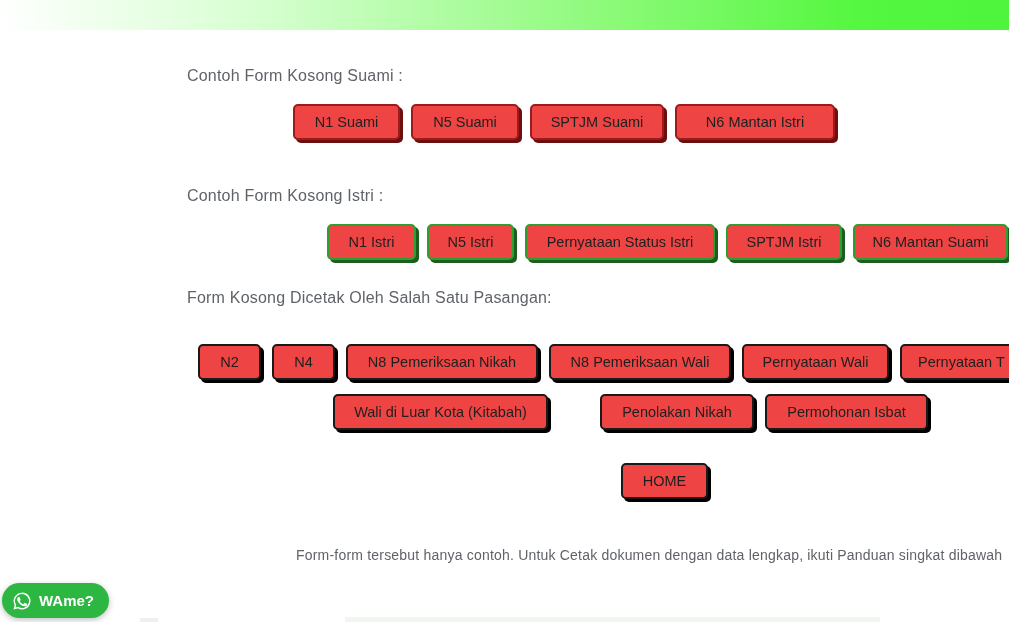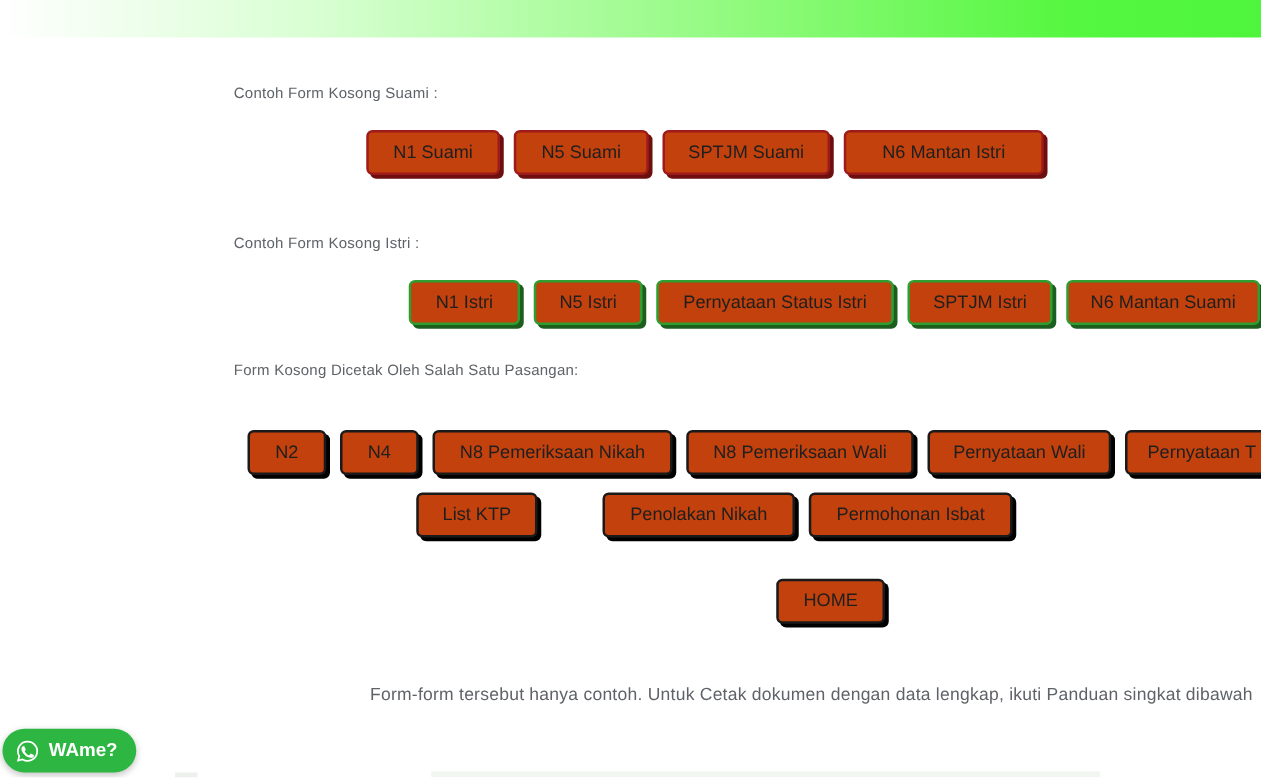--- a/index.html
+++ b/index.html
@@ -5,29 +5,29 @@
   html,body{margin:0;padding:0;}
   body{
     width:1009px;height:622px;overflow:hidden;position:relative;
     background:#ffffff;font-family:"Liberation Sans",sans-serif;
   }
   .topbar{
     position:absolute;top:0;left:0;width:1009px;height:30px;
     background:linear-gradient(to right,#ffffff 0%,#d8ffd2 25%,#8dfa7a 60%,#55f740 85%,#4ef53c 100%);
   }
   .section-label{
-    position:absolute;font-size:12px;color:#5f6368;letter-spacing:.2px;white-space:nowrap;
+    position:absolute;font-size:16px;color:#5f6368;letter-spacing:.2px;white-space:nowrap;
   }
   .btn-row{
     position:absolute;display:flex;gap:11px;white-space:nowrap;
   }
   .btn{
     display:inline-flex;align-items:center;justify-content:center;
     height:36px;padding:0 16px;box-sizing:border-box;
-    background:#c2410c;border:2px solid #000;border-radius:5px;
+    background:#ef4444;border:2px solid #000;border-radius:5px;
     font-family:"Liberation Sans",sans-serif;font-size:14.5px;color:#1f1f1f;
     cursor:pointer;flex:0 0 auto;
   }
   .btn.maroon{border-color:#9e1b1b;box-shadow:3px 3px 0 0 #6d0f0f;}
   .btn.green{border-color:#2e9e30;box-shadow:3px 3px 0 0 #1c5e1d;}
   .btn.dark{border-color:#1a1a1a;box-shadow:3px 3px 0 0 #000000;}
   .footer-note{
     position:absolute;top:547px;left:296px;font-size:14px;color:#5f6368;
     letter-spacing:.2px;white-space:nowrap;
   }
@@ -75,21 +75,21 @@
 <div class="btn-row" style="top:344px;left:198px;">
   <button class="btn dark" style="min-width:63px;">N2</button>
   <button class="btn dark" style="min-width:63px;">N4</button>
   <button class="btn dark" style="min-width:192px;">N8 Pemeriksaan Nikah</button>
   <button class="btn dark" style="min-width:182px;">N8 Pemeriksaan Wali</button>
   <button class="btn dark" style="min-width:147px;">Pernyataan Wali</button>
   <button class="btn dark" style="min-width:180px;justify-content:flex-start;">Pernyataan T</button>
 </div>
 
 <div class="btn-row" style="top:394px;left:333px;">
-  <button class="btn dark" style="min-width:97px;">List KTP</button>
+  <button class="btn dark" style="min-width:215px;">Wali di Luar Kota (Kitabah)</button>
   <button class="btn dark" style="min-width:154px;margin-left:41px;">Penolakan Nikah</button>
   <button class="btn dark" style="min-width:163px;">Permohonan Isbat</button>
 </div>
 
 <div class="btn-row" style="top:463px;left:621px;">
   <button class="btn dark" style="min-width:87px;">HOME</button>
 </div>
 
 <div class="footer-note">Form-form tersebut hanya contoh. Untuk Cetak dokumen dengan data lengkap, ikuti Panduan singkat dibawah</div>
 

